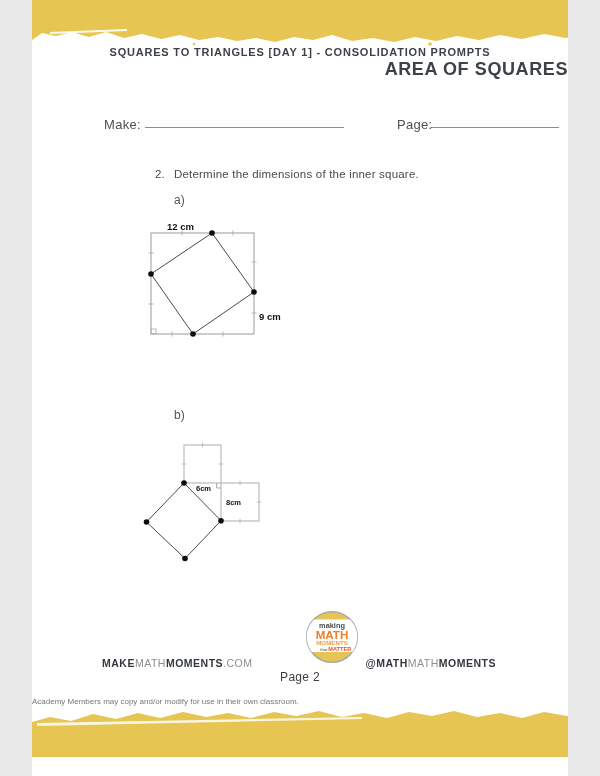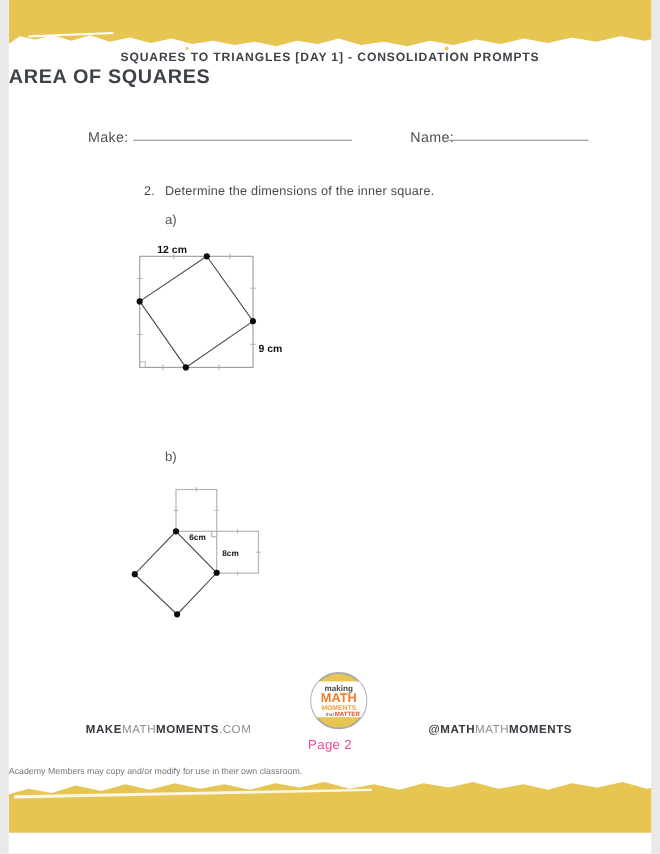--- a/index.html
+++ b/index.html
@@ -1,44 +1,44 @@
 <!DOCTYPE html>
 <html><head>
 <meta charset="utf-8">
 <style>
   html,body{margin:0;padding:0;background:#e9e9e9;}
   .page{
-    position:relative;width:584px;height:776px;background:#ffffff;
+    position:relative;width:536px;height:776px;background:#ffffff;
     margin:0 auto;overflow:hidden;
     font-family:"Liberation Sans",sans-serif;color:#3d4249;
   }
   .abs{position:absolute;}
   svg{display:block;}
   svg text{font-family:"Liberation Sans",sans-serif;}
 
   
   .hdr-sub{top:46px;left:0;right:0;text-align:center;font-size:11px;font-weight:bold;
            letter-spacing:0.8px;color:#3d4249;}
-  .hdr-title{top:59px;left:0;right:0;text-align:left;font-size:18px;font-weight:bold;
+  .hdr-title{top:59px;left:0;right:0;text-align:right;font-size:18px;font-weight:bold;
            letter-spacing:0.6px;color:#3d4249;}
 
   
   .fld-label{font-size:13px;color:#4f4f4f;letter-spacing:0.3px;}
   .fld-line{border-bottom:1.2px solid #8f8f8f;height:0;}
 
   
   .q-num{left:123px;top:168px;font-size:11.5px;color:#4a4a4a;}
   .q-text{left:142px;top:168px;font-size:11.5px;color:#4a4a4a;letter-spacing:0.2px;}
   .part-label{font-size:12px;color:#555;}
 
   
   .ft-row{top:657px;font-size:10.5px;letter-spacing:0.5px;color:#3d4249;}
   .ft-bold{font-weight:bold;color:#33383e;}
   .ft-light{font-weight:normal;color:#8d8d8d;}
-  .ft-page{top:670px;left:0;right:0;text-align:center;font-size:12px;color:#ec4899;letter-spacing:0.3px;}
+  .ft-page{top:670px;left:0;right:0;text-align:center;font-size:12px;color:#404040;letter-spacing:0.3px;}
   .ft-copy{top:687px;left:0;right:0;text-align:center;font-size:8.5px;color:#767676;}
   .ft-lic{top:697px;left:0;right:0;text-align:left;font-size:8px;color:#767676;}
 </style>
 </head>
 <body>
 
 <div class="page">
 
   <svg class="abs" style="top:0;left:0" width="600" height="50" viewBox="0 0 600 50">
     <path fill="#E7C553" d="M0,0 H600 V33 L578,37 L556,33 L534,38 L512,34 L490,39 L468,35
@@ -48,21 +48,21 @@
     <path fill="#ffffff" opacity="0.9" d="M18,32 L95,29 L95,31 L18,34 Z"></path>
     <circle cx="398" cy="44" r="1.8" fill="#E7C553"></circle>
     <circle cx="162" cy="44" r="1.3" fill="#E7C553"></circle>
   </svg>
 
   <div class="abs hdr-sub">SQUARES TO TRIANGLES [DAY 1] - CONSOLIDATION PROMPTS</div>
   <div class="abs hdr-title">AREA OF SQUARES</div>
 
   <div class="abs fld-label" style="left:72px;top:117px">Make:</div>
   <div class="abs fld-line" style="left:113px;top:127px;width:199px"></div>
-  <div class="abs fld-label" style="left:365px;top:117px">Name:</div>
+  <div class="abs fld-label" style="left:365px;top:117px">Page:</div>
   <div class="abs fld-line" style="left:398px;top:127px;width:129px"></div>
 
   <div class="abs q-num">2.</div>
   <div class="abs q-text">Determine the dimensions of the inner square.</div>
 
   <div class="abs part-label" style="left:142px;top:193px">a)</div>
 
   <svg class="abs" style="left:105px;top:218px" width="150" height="125" viewBox="105 218 150 125">
 
     <rect x="119" y="233" width="103" height="101" fill="none" stroke="#9B9B9B" stroke-width="1"></rect>

